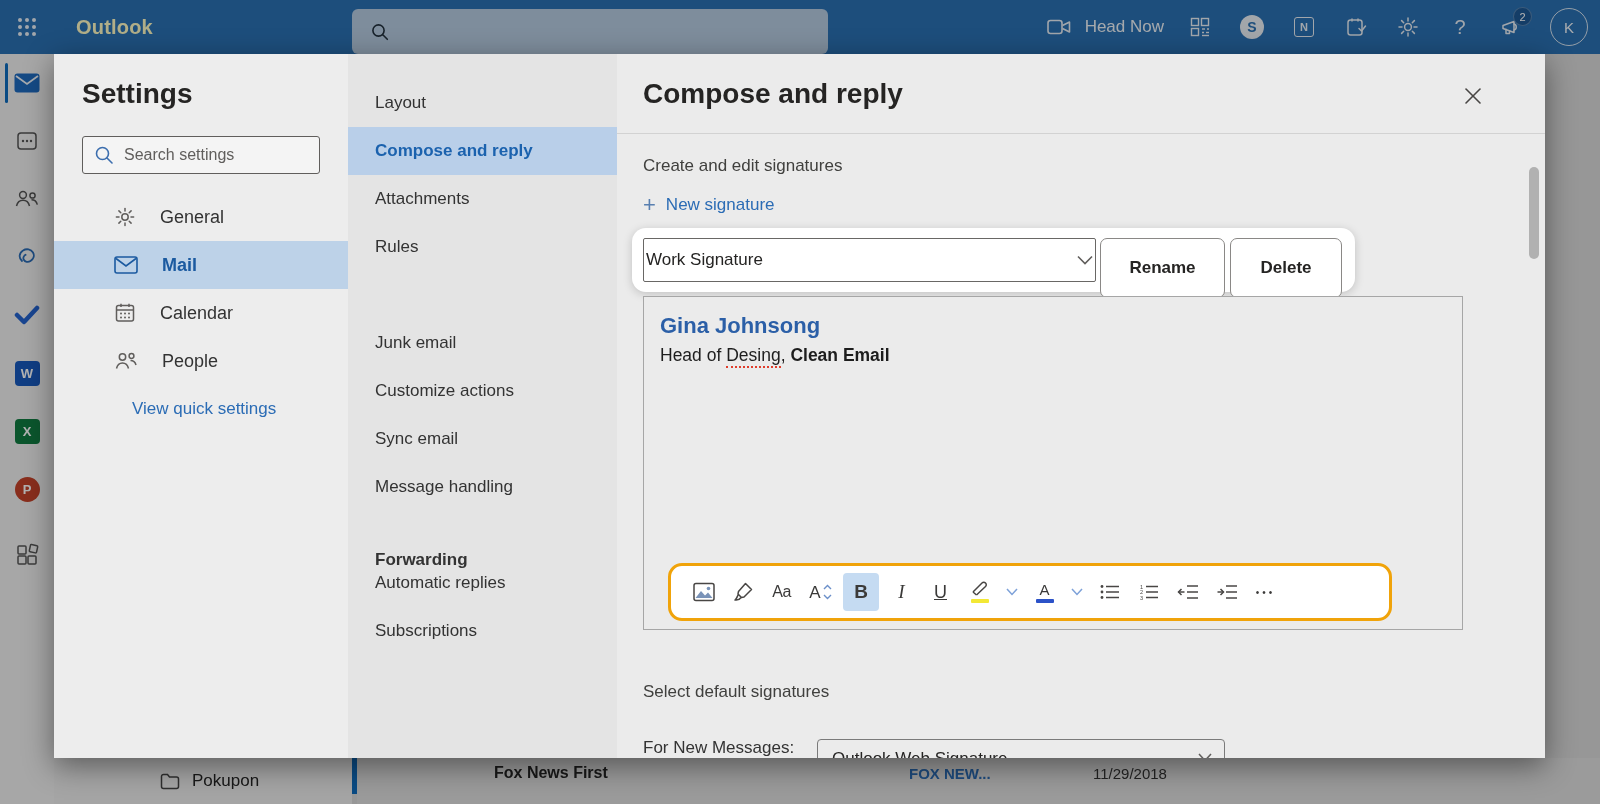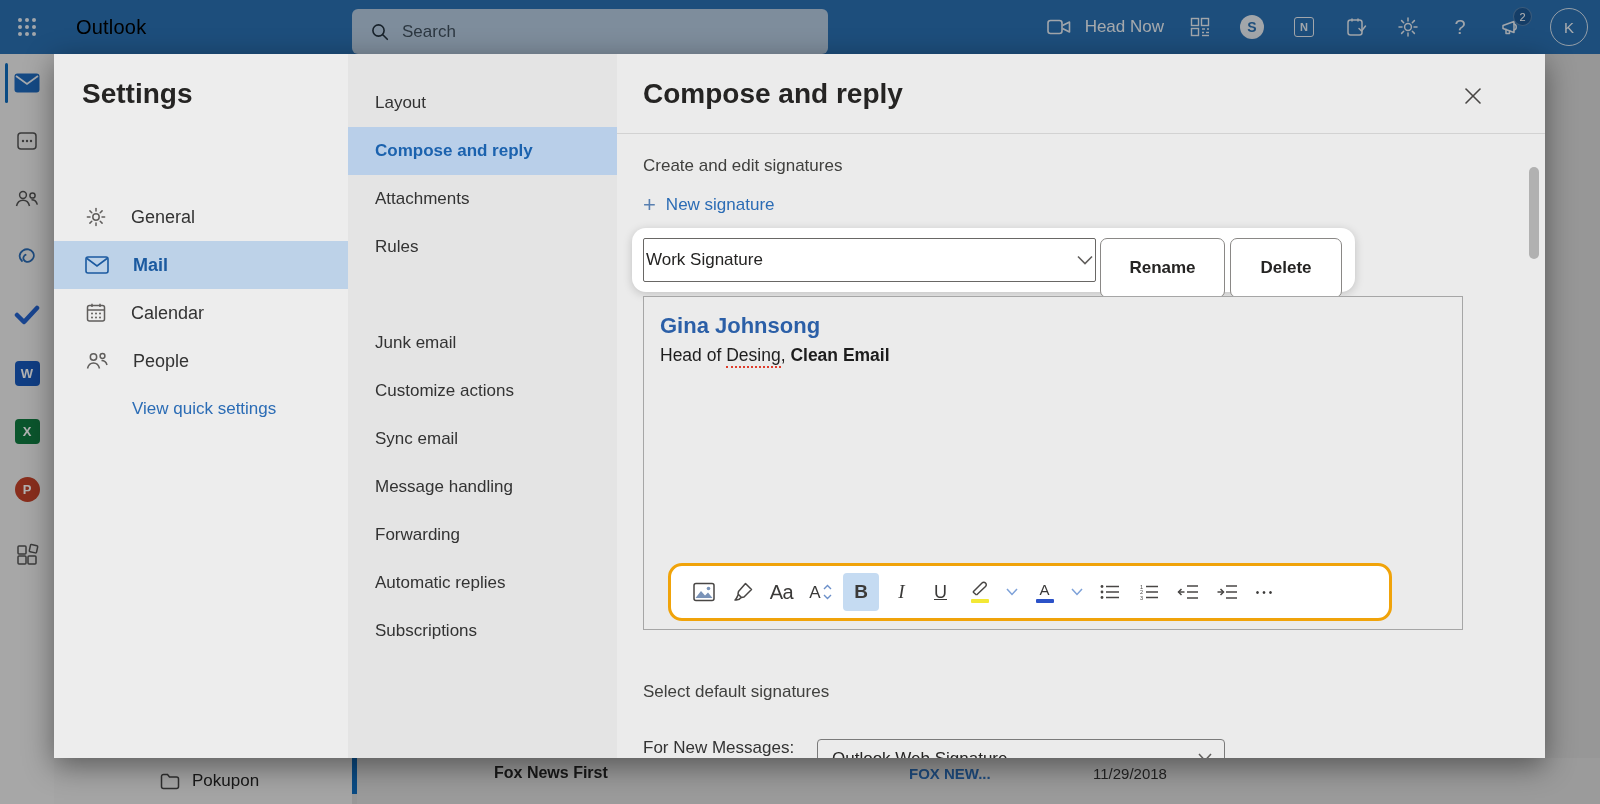--- a/index.html
+++ b/index.html
@@ -4,21 +4,21 @@
 <style>
   * { margin:0; padding:0; box-sizing:border-box; }
   html,body { width:1600px; height:804px; overflow:hidden; }
   body { font-family:"Liberation Sans", sans-serif; background:#d9d9d9; }
   .app { position:relative; width:1600px; height:804px; overflow:hidden; }
 
   
   .topbar { position:absolute; left:0; top:0; width:1600px; height:54px; background:#2a70b2; z-index:1; display:flex; align-items:center; }
   .waffle { width:54px; height:54px; display:flex; align-items:center; justify-content:center; cursor:pointer; }
   .waffle svg { display:block; }
-  .app-name { color:#000000; font-size:20px; font-weight:400; margin-left:22px; letter-spacing:.2px; }
+  .app-name { color:#fef9c3; font-size:20px; font-weight:700; margin-left:22px; letter-spacing:.2px; }
   .top-search { position:absolute; left:352px; top:9px; width:476px; height:45px; background:#b5cbe0; border-radius:6px; display:flex; align-items:center; padding-left:18px; gap:12px; color:#23313f; }
   .top-search input { border:none; background:transparent; outline:none; font-size:17px; color:#22303d; font-family:"Liberation Sans",sans-serif; width:360px; }
   .top-search input::placeholder { color:#2c3a47; opacity:.85; }
   .top-right { position:absolute; right:0; top:0; height:54px; display:flex; align-items:center; gap:0; color:#e8eef5; }
   .tb-item { height:54px; min-width:52px; display:flex; align-items:center; justify-content:center; cursor:pointer; position:relative; }
   .meetnow { font-size:17px; color:#edf2f7; padding:0 10px 0 4px; }
   .skype-circ { width:24px; height:24px; border-radius:50%; background:#e9eef4; color:#2a70b2; font-weight:700; font-size:14px; display:flex; align-items:center; justify-content:center; }
   .qmark { font-size:20px; color:#e8eef5; }
   .badge { position:absolute; top:7px; right:6px; min-width:19px; height:19px; border-radius:50%; background:#1d5894; color:#fff; font-size:11px; display:flex; align-items:center; justify-content:center; border:1px solid rgba(255,255,255,.25); }
   .avatar { width:38px; height:38px; border-radius:50%; border:1.5px solid rgba(255,255,255,.8); color:#f2f6fa; font-size:15px; display:flex; align-items:center; justify-content:center; margin:0 12px; }
@@ -40,21 +40,21 @@
   .dim { position:absolute; inset:0; background:rgba(0,0,0,0.30); z-index:2; }
 
   
   .modal { position:absolute; left:54px; top:54px; width:1491px; height:704px; background:#ebebeb; z-index:3; box-shadow:0 8px 28px rgba(0,0,0,.45); overflow:hidden; }
 
   .settings-col { position:absolute; left:0; top:0; width:294px; height:704px; background:#ededed; }
   .settings-title { position:absolute; left:28px; top:24px; font-size:28px; font-weight:700; color:#252423; }
   .settings-search { position:absolute; left:28px; top:82px; width:238px; height:38px; background:#f4f4f4; border:1px solid #605e5c; border-radius:3px; display:flex; align-items:center; padding-left:10px; gap:9px; color:#3c6eae; }
   .settings-search input { border:none; background:transparent; outline:none; font-size:16px; width:170px; color:#3b3a39; font-family:"Liberation Sans",sans-serif; }
   .settings-search input::placeholder { color:#605e5c; }
-  .set-row { position:absolute; left:0; width:294px; height:48px; display:flex; align-items:center; padding-left:31px; gap:24px; font-size:18px; color:#333; cursor:pointer; }
+  .set-row { position:absolute; left:0; width:294px; height:48px; display:flex; align-items:center; padding-left:60px; gap:24px; font-size:18px; color:#333; cursor:pointer; }
   .set-row.sel { background:#bdd2e8; color:#1b5aa0; font-weight:600; }
   .quick-link { position:absolute; left:78px; top:345px; font-size:17px; color:#2b6cb5; cursor:pointer; }
 
   .nav-col { position:absolute; left:294px; top:0; width:269px; height:704px; background:#e4e4e4; }
   .nav-row { position:absolute; left:0; width:269px; height:48px; display:flex; align-items:center; padding-left:27px; font-size:17px; color:#333; cursor:pointer; }
   .nav-row.sel { background:#b9cfe9; color:#1b62ae; font-weight:600; }
 
   .main-col { position:absolute; left:563px; top:0; width:928px; height:704px; background:#ebebeb; }
   .main-title { position:absolute; left:26px; top:24px; font-size:28px; font-weight:600; color:#252423; }
   .close-btn { position:absolute; right:58px; top:28px; width:28px; height:28px; display:flex; align-items:center; justify-content:center; cursor:pointer; }
@@ -77,21 +77,21 @@
   .misspell { border-bottom:2px dotted #e03e2d; padding-bottom:1px; }
   .bold { font-weight:700; }
 
   .fmt-callout { position:absolute; left:51px; top:509px; width:724px; height:58px; background:#fff; border:3px solid #f0a30a; border-radius:14px; display:flex; align-items:center; padding:0 16px; gap:6px; }
   .tbtn { height:38px; min-width:33px; display:flex; align-items:center; justify-content:center; border-radius:4px; cursor:pointer; color:#484644; }
   .tbtn.small { min-width:20px; }
   .tbtn.sel-bold { background:#c5dbf2; min-width:36px; font-weight:700; }
   .t-bold { font-size:19px; font-weight:700; color:#3b3a39; }
   .t-italic { font-size:19px; font-style:italic; font-family:"Liberation Serif",serif; color:#3b3a39; }
   .t-underline { font-size:18px; text-decoration:underline; color:#3b3a39; }
-  .t-font { font-size:20px; color:#3b3a39; letter-spacing:-0.5px;}
+  .t-font { font-size:16px; color:#3b3a39; letter-spacing:-0.5px;}
   .t-more { font-size:10px; letter-spacing:3px; color:#3b3a39; }
   .stacked { position:relative; display:flex; flex-direction:column; align-items:center; line-height:1; }
   .stacked .letter { font-size:17px; color:#3b3a39; }
   .color-bar { width:18px; height:4px; margin-top:2px; border-radius:1px; }
 
   .defaults-heading { position:absolute; left:26px; top:628px; font-size:17px; color:#40403e; }
   .default-label { position:absolute; left:26px; top:684px; font-size:17px; color:#333; }
   .default-dd { position:absolute; left:200px; top:685px; width:408px; height:44px; background:#ebebeb; border:1px solid #7a7a7a; border-radius:4px; display:flex; align-items:flex-start; justify-content:space-between; padding:9px 12px 0 14px; cursor:pointer; }
   .default-dd .val { font-size:17px; color:#252423; }
 
@@ -124,21 +124,20 @@
     </div>
     <div class="app-name">Outlook</div>
 
     <div class="top-search">
       <span>
         <svg width="20" height="20" viewBox="0 0 20 20">
             <circle cx="8.5" cy="8.5" r="5.6" fill="none" stroke="#22303d" stroke-width="1.6"></circle>
             <line x1="12.8" y1="12.8" x2="17.3" y2="17.3" stroke="#22303d" stroke-width="1.6" stroke-linecap="round"></line>
           </svg>
       </span>
-      <input type="text" placeholder="Search" style="">
     </div>
 
     <div class="top-right">
       <div class="tb-item">
         <span style="margin-right:10px">
           <svg width="24" height="18" viewBox="0 0 24 18">
               <rect x="1" y="2.5" width="14" height="13" rx="2.5" fill="none" stroke="#e8eef5" stroke-width="1.6"></rect>
               <path d="M15.5 7.5 L22.5 4 V14 L15.5 10.5" fill="none" stroke="#e8eef5" stroke-width="1.6" stroke-linejoin="round"></path>
             </svg>
         </span>
@@ -301,20 +300,29 @@
       <span class="msg-date">11/29/2018</span>
     </div>
   </div>
 
   <div class="dim"></div>
 
   <div class="modal">
 
     <div class="settings-col">
       <div class="settings-title">Settings</div>
+      <div class="settings-search">
+        <span>
+          <svg width="22" height="22" viewBox="0 0 22 22">
+              <circle cx="9.5" cy="9.5" r="6" fill="none" stroke="#3c6eae" stroke-width="1.6"></circle>
+              <line x1="14" y1="14" x2="19" y2="19" stroke="#3c6eae" stroke-width="1.6" stroke-linecap="round"></line>
+            </svg>
+        </span>
+        <input type="text" placeholder="Search settings" style="">
+      </div>
 
       <div class="set-row" style="top:139px;">
         <span>
           <svg width="22" height="22" viewBox="0 0 22 22" fill="none" stroke="#605e5c" stroke-width="1.5">
             <circle cx="11" cy="11" r="3.2"></circle>
             <g stroke-linecap="round">
               <line x1="11" y1="2.4" x2="11" y2="5"></line>
                 <line x1="11" y1="17" x2="11" y2="19.6"></line>
               <line x1="2.4" y1="11" x2="5" y2="11"></line>
                 <line x1="17" y1="11" x2="19.6" y2="11"></line>
@@ -375,21 +383,21 @@
 
     <div class="nav-col">
       <div class="nav-row" style="top:25px;">Layout</div>
       <div class="nav-row sel" style="top:73px;">Compose and reply</div>
       <div class="nav-row" style="top:121px;">Attachments</div>
       <div class="nav-row" style="top:169px;">Rules</div>
       <div class="nav-row" style="top:265px;">Junk email</div>
       <div class="nav-row" style="top:313px;">Customize actions</div>
       <div class="nav-row" style="top:361px;">Sync email</div>
       <div class="nav-row" style="top:409px;">Message handling</div>
-      <div class="nav-row" style="top:457px;">Forwarding</div>
+      <div class="nav-row" style="top:482px;font-weight:bold;">Forwarding</div>
       <div class="nav-row" style="top:505px;">Automatic replies</div>
       <div class="nav-row" style="top:553px;">Subscriptions</div>
     </div>
 
     <div class="main-col">
       <div class="main-title">Compose and reply</div>
       <div class="close-btn">
         <span>
           <svg width="20" height="20" viewBox="0 0 20 20" stroke="#484644" stroke-width="1.6" stroke-linecap="round">
               <line x1="3" y1="3" x2="17" y2="17"></line>

